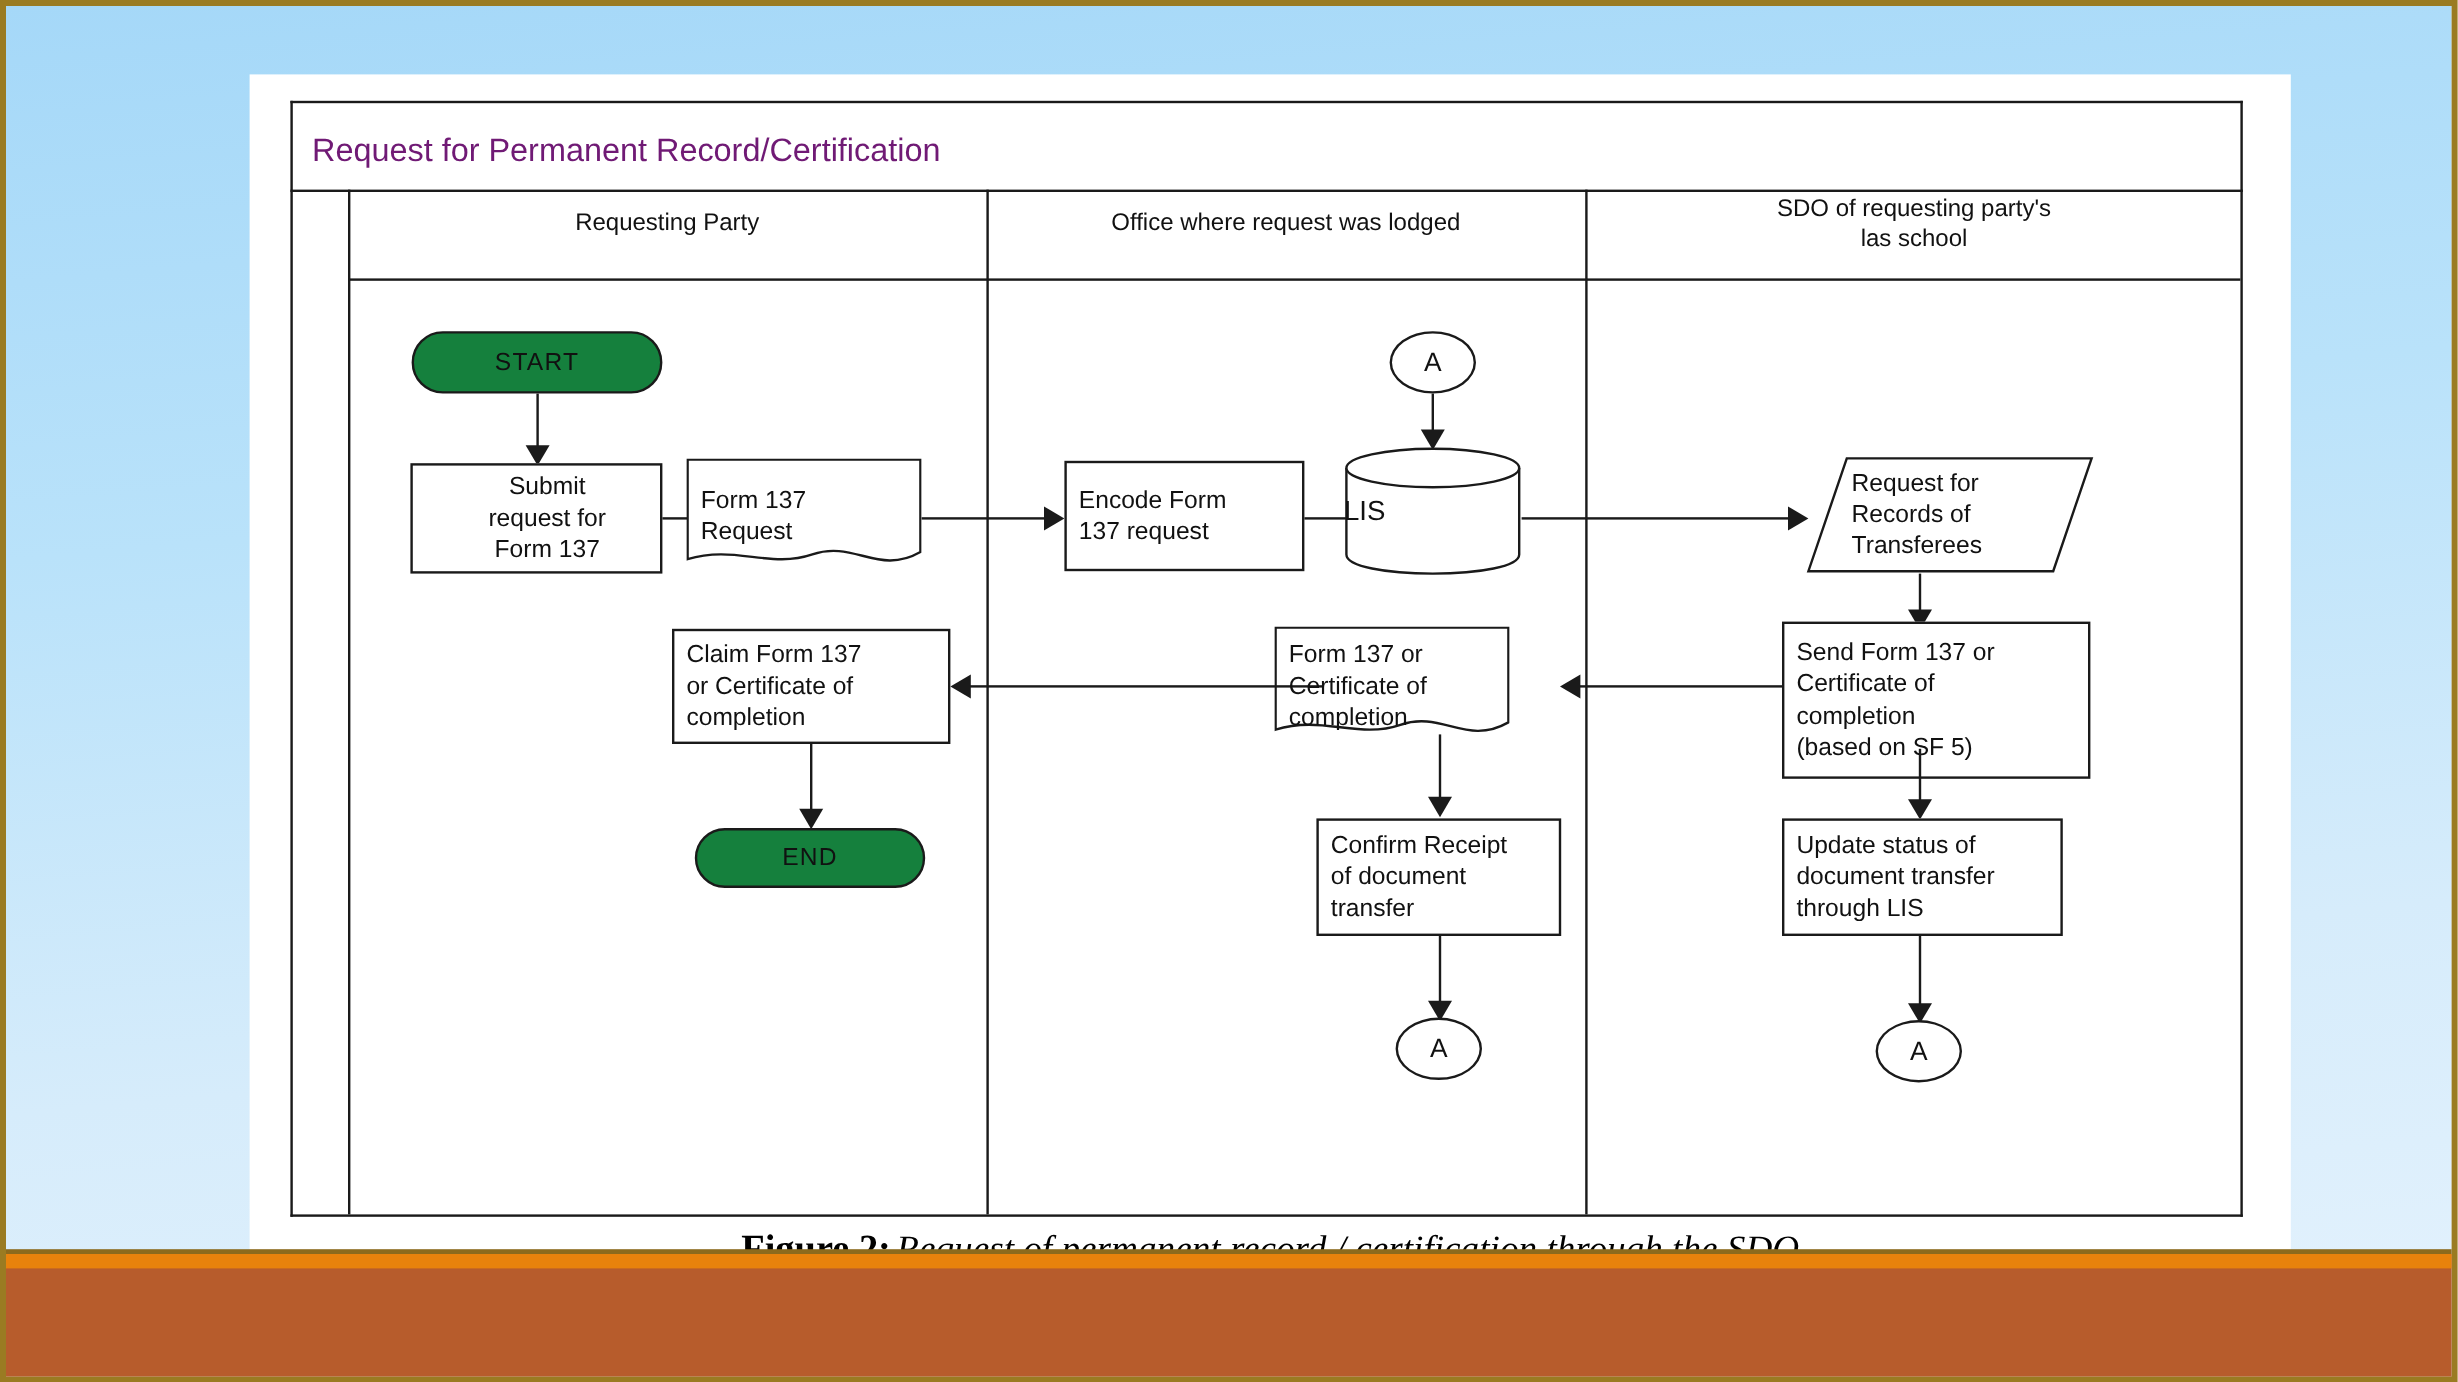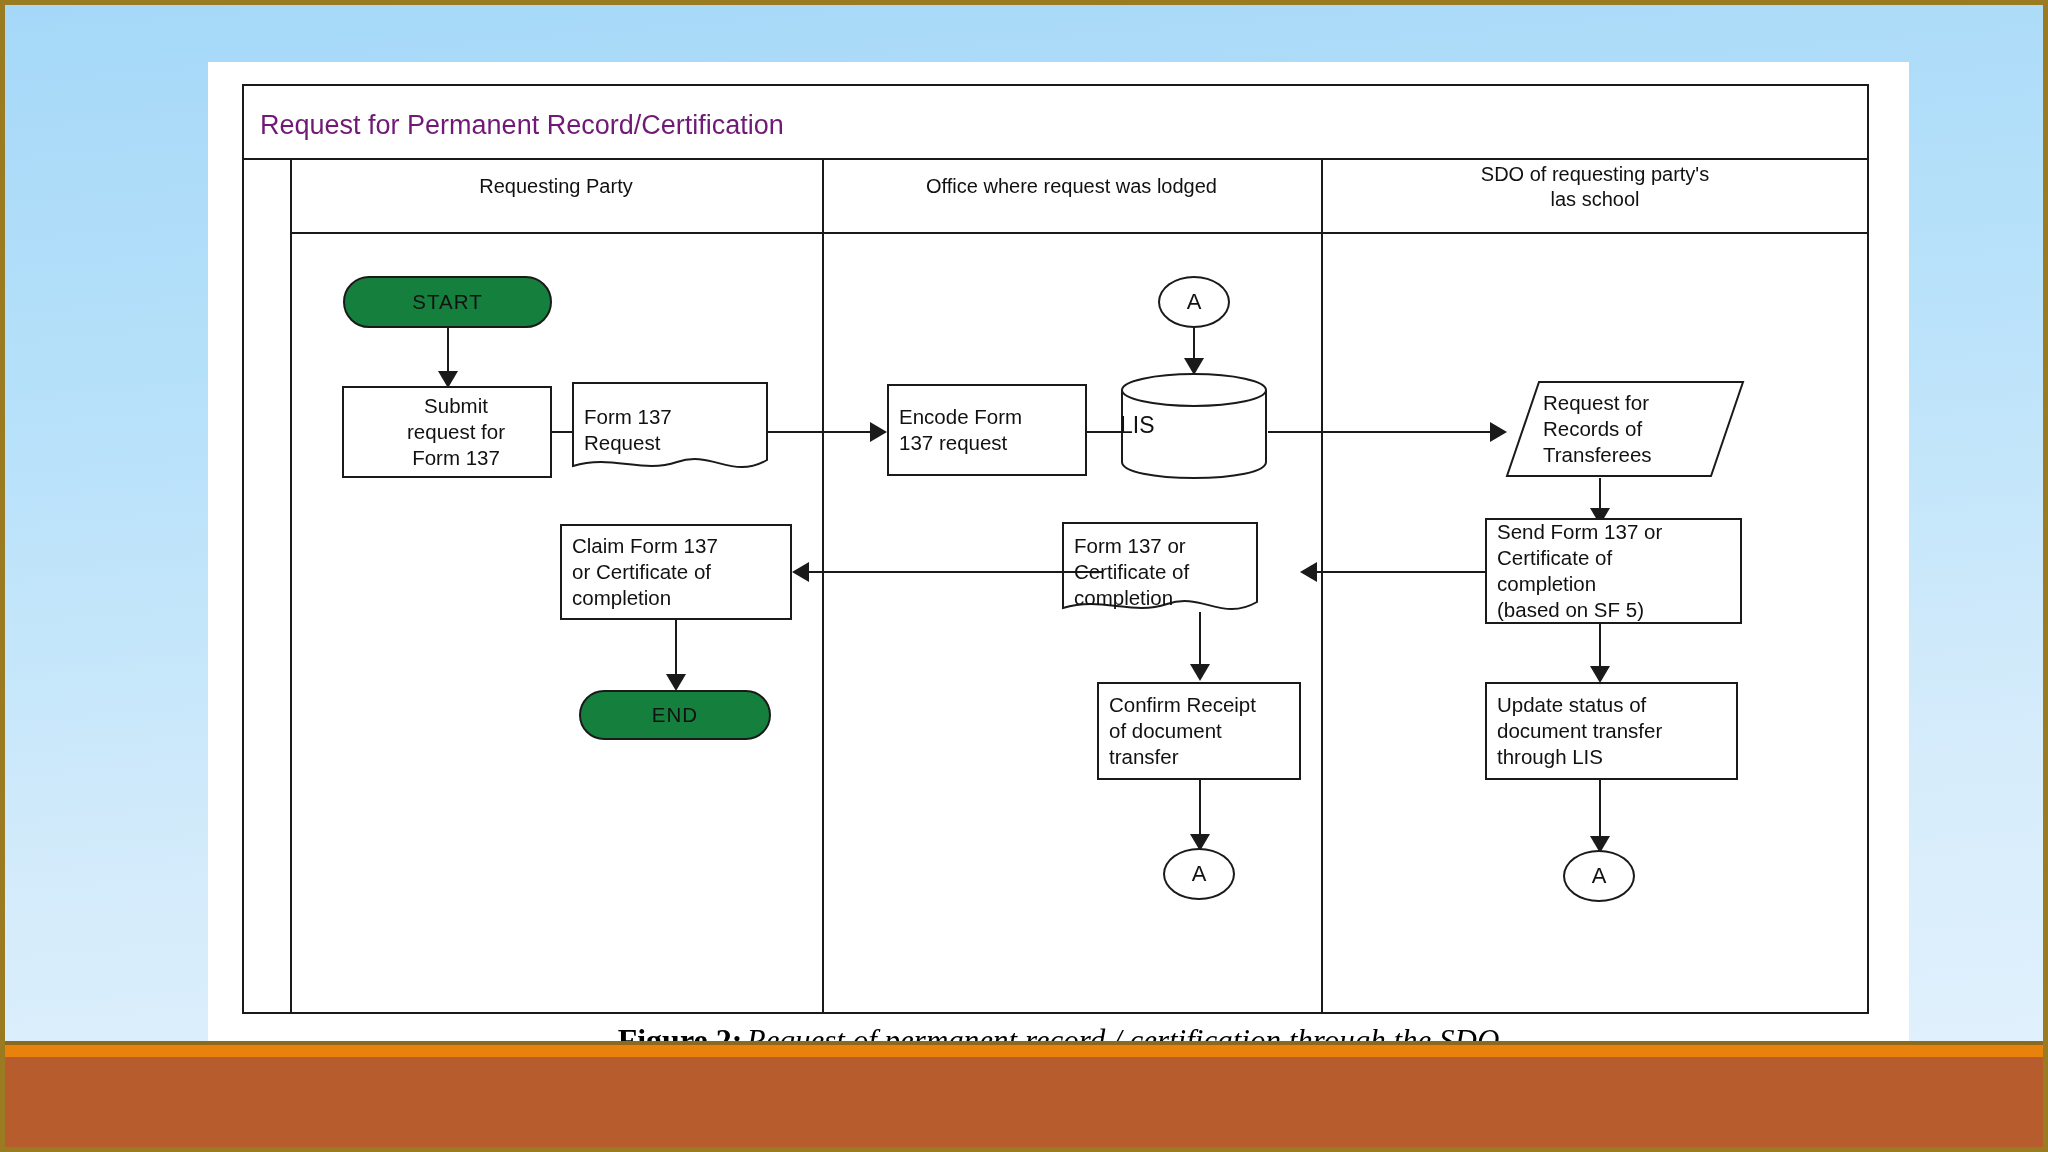--- a/index.html
+++ b/index.html
@@ -282,21 +282,21 @@
         <span class="txt">
           <span>Form 137 or</span><br>
           <span>Certificate of</span><br>
           <span>completion</span>
         </span>
       </div>
 
       <div class="edge h" style="left:566px;top:487px;width:294px;"></div>
       <div class="arrow left" style="left:550px;top:478px;"></div>
 
-      <div class="node proc" style="left:1243px;top:434px;width:257px;height:106px;">
+      <div class="node proc" style="left:1243px;top:434px;width:257px;height:131px;">
         <span class="txt">
           <span>Send Form 137 or</span><br>
           <span>Certificate of</span><br>
           <span>completion</span><br>
           <span>(based on SF 5)</span>
         </span>
       </div>
 
       <div class="edge h" style="left:1074px;top:487px;width:169px;"></div>
       <div class="arrow left" style="left:1058px;top:478px;"></div>
@@ -315,21 +315,21 @@
         <span class="txt">
           <span>Confirm Receipt</span><br>
           <span>of document</span><br>
           <span>transfer</span>
         </span>
       </div>
 
       <div class="edge v" style="left:1357px;top:540px;height:56px;"></div>
       <div class="arrow down" style="left:1348px;top:582px;"></div>
 
-      <div class="node proc" style="left:1243px;top:598px;width:253px;height:98px;">
+      <div class="node proc" style="left:1243px;top:598px;width:234px;height:98px;">
         <span class="txt">
           <span>Update status of</span><br>
           <span>document transfer</span><br>
           <span>through LIS</span>
         </span>
       </div>
 
       <div class="edge v" style="left:957px;top:696px;height:68px;"></div>
       <div class="arrow down" style="left:948px;top:750px;"></div>
 

